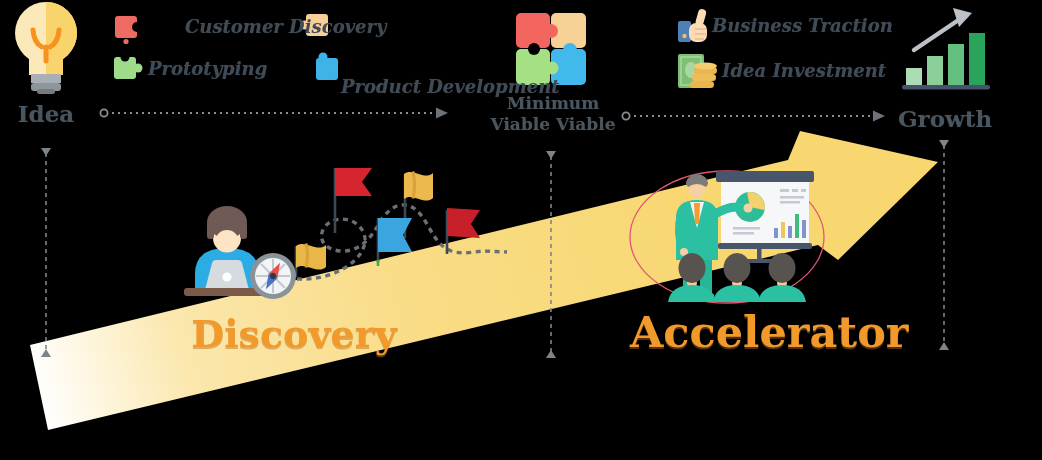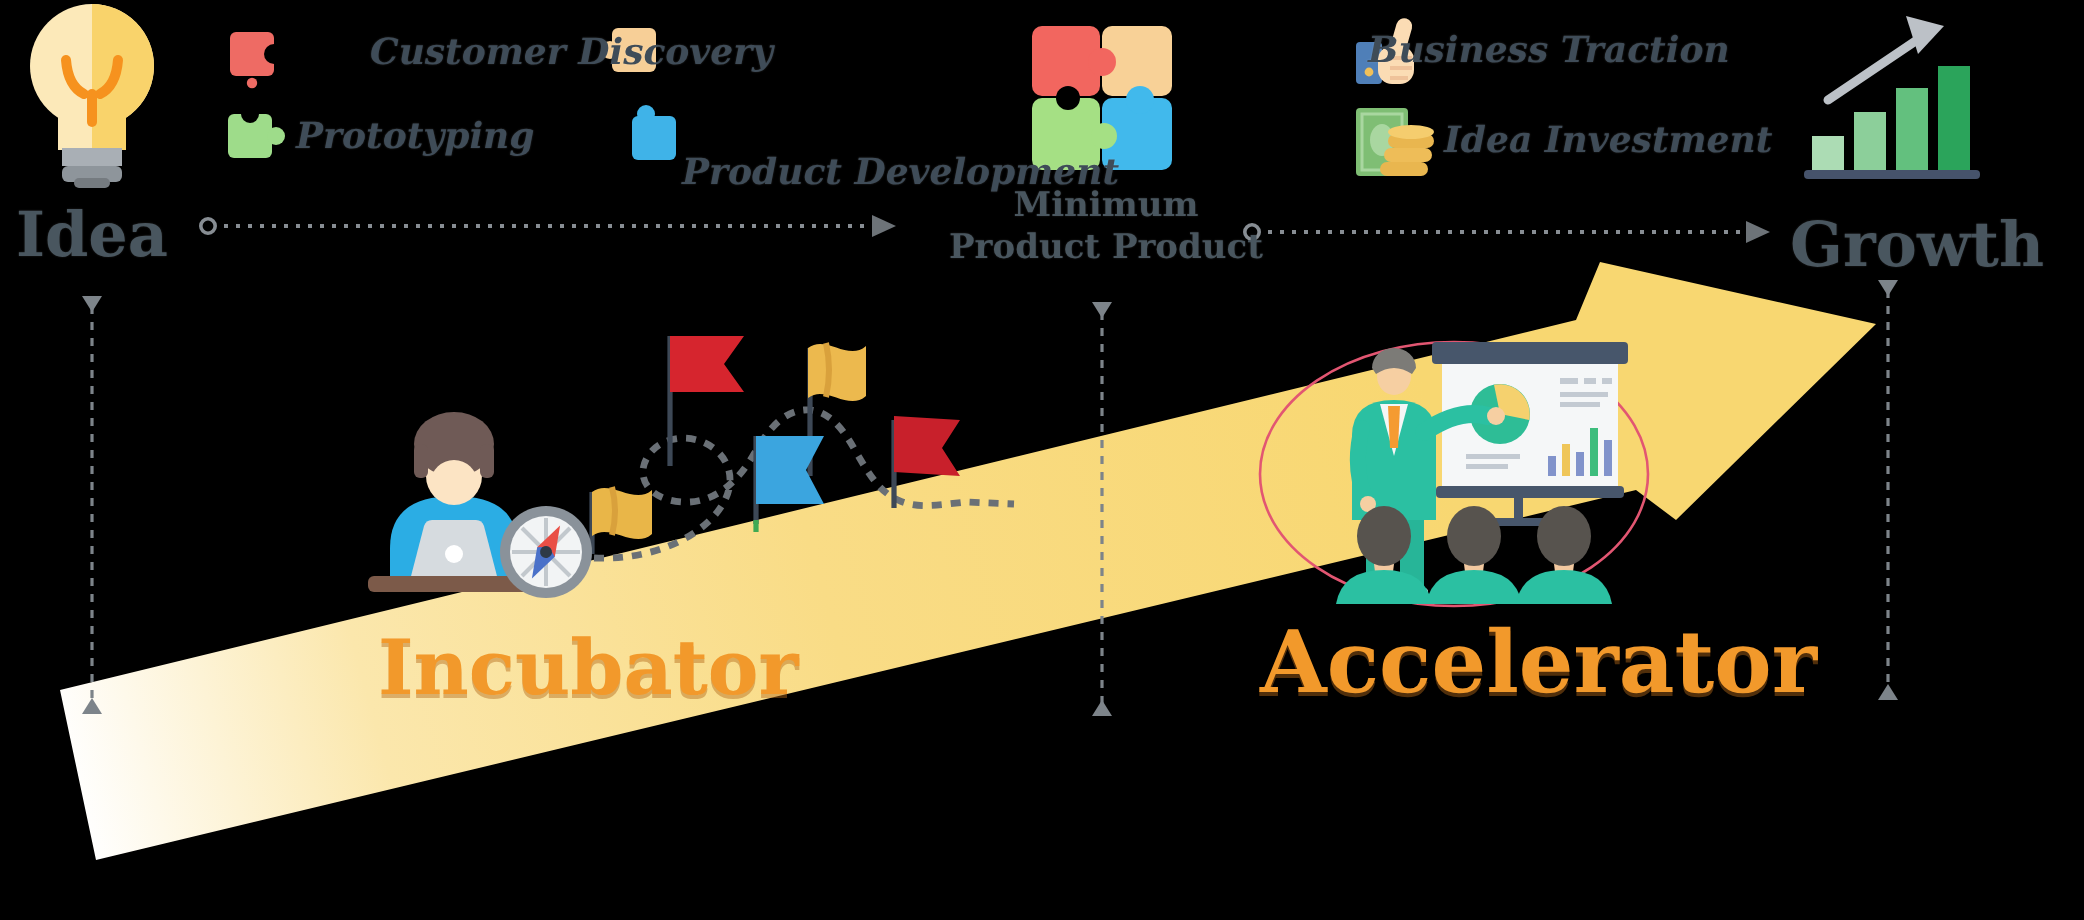--- a/index.html
+++ b/index.html
@@ -2,21 +2,21 @@
 <html><head>
 <meta charset="utf-8">
 <style>
   html,body{margin:0;padding:0;background:#000;}
   #stage{position:relative;width:1042px;height:460px;background:#000;overflow:hidden;
          font-family:"DejaVu Serif", serif;}
   #stage svg{position:absolute;left:0;top:0;}
   .txt{position:absolute;white-space:nowrap;}
   .lbl{font-style:italic;font-weight:bold;font-size:18px;color:#3f4c58;
        text-shadow:0 0 1px rgba(255,255,255,.18);}
-  .ttl{font-weight:bold;font-size:31px;color:#49565f;text-shadow:0 0 1px rgba(255,255,255,.15);}
+  .ttl{font-weight:bold;font-size:23px;color:#49565f;text-shadow:0 0 1px rgba(255,255,255,.15);}
   .ttl-c{text-align:center;}
   .mvp{font-size:17px;line-height:21px;}
   .phase{font-weight:bold;font-size:38px;color:#f2992b;text-align:center;
          text-shadow:0 2px 0 rgba(180,105,25,.45);}
 </style>
 </head>
 <body>
 
 <div id="stage">
 
@@ -263,26 +263,26 @@
     <rect x="927" y="56" width="16" height="30" fill="#8ccf9a"></rect>
     <rect x="948" y="44" width="16" height="42" fill="#63c07e"></rect>
     <rect x="969" y="33" width="16" height="53" fill="#2ba45b"></rect>
     <rect x="902" y="85" width="88" height="4.5" rx="2" fill="#46536b"></rect>
   </g>
 </svg>
 
 <div class="txt lbl" style="left:141px;top:16px;margin-left:44px;">Customer Discovery</div>
 <div class="txt lbl" style="left:148px;top:58px;">Prototyping</div>
 <div class="txt lbl" style="left:341px;top:76px;">Product Development</div>
-<div class="txt lbl" style="left:684px;top:15px;">Business Traction</div>
+<div class="txt lbl" style="left:712px;top:15px;">Business Traction</div>
 <div class="txt lbl" style="left:722px;top:60px;">Idea Investment</div>
 
 <div class="txt ttl ttl-c" style="left:6px;top:100px;width:80px;">Idea</div>
 <div class="txt ttl ttl-c mvp" style="left:473px;top:93px;width:160px;">
   <div>Minimum</div>
-  <div>Product Product</div>
+  <div>Viable Viable</div>
 </div>
 <div class="txt ttl ttl-c" style="left:895px;top:105px;width:100px;">Growth</div>
 
-<div class="txt phase" style="left:189px;top:311px;width:210px;">Incubator</div>
+<div class="txt phase" style="left:189px;top:311px;width:210px;">Discovery</div>
 <div class="txt phase" style="left:630px;top:307px;width:245px;font-size:43px;">Accelerator</div>
 
 </div>
 
 </body></html>

